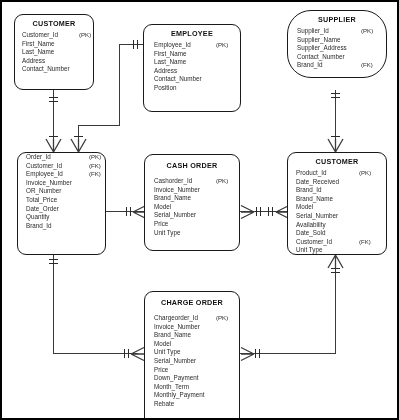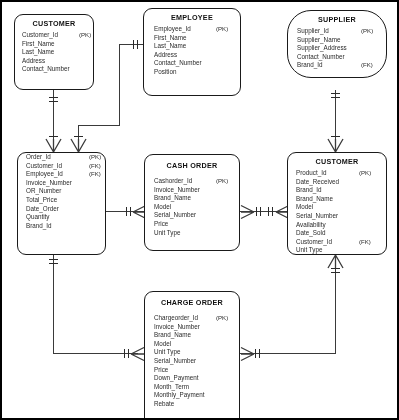--- a/index.html
+++ b/index.html
@@ -155,21 +155,21 @@
     <div class="ent-title">CUSTOMER</div>
     <div class="attrs">
       <div class="attr"><span>Customer_Id</span><span class="key" style="left:57px;top:0;">(PK)</span></div>
       <div class="attr"><span>First_Name</span></div>
       <div class="attr"><span>Last_Name</span></div>
       <div class="attr"><span>Address</span></div>
       <div class="attr"><span>Contact_Number</span></div>
     </div>
   </div>
 
-  <div class="entity" style="left:141px;top:6px;width:98px;height:88px;">
+  <div class="entity" style="left:141px;top:22px;width:98px;height:88px;">
     <div class="ent-title">EMPLOYEE</div>
     <div class="attrs" style="padding-left:10px;">
       <div class="attr"><span>Employee_Id</span><span class="key" style="left:62px;top:0;">(PK)</span></div>
       <div class="attr"><span>First_Name</span></div>
       <div class="attr"><span>Last_Name</span></div>
       <div class="attr"><span>Address</span></div>
       <div class="attr"><span>Contact_Number</span></div>
       <div class="attr"><span>Position</span></div>
     </div>
   </div>

